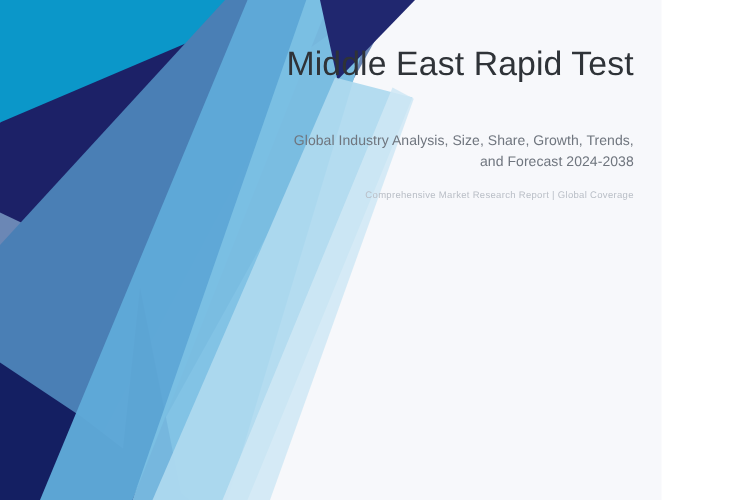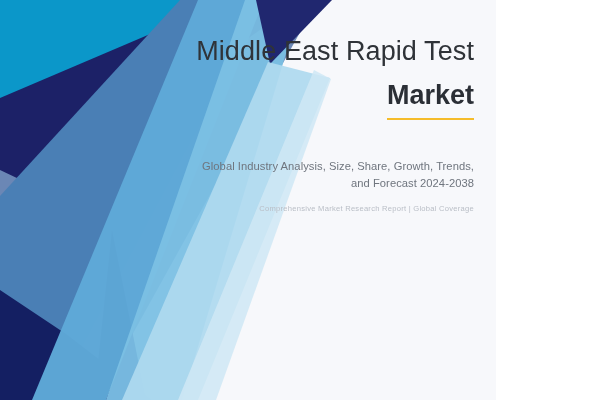--- a/index.html
+++ b/index.html
@@ -7,20 +7,21 @@
     padding: 0;
     background: #ffffff;
   }
   #cover {
     position: relative;
     width: 496px;
     height: 400px;
     overflow: hidden;
     background: #f7f8fb;
     font-family: "Liberation Sans", sans-serif;
+    padding-left: 33px;
   }
   #artwork {
     position: absolute;
     left: 0;
     top: 0;
     width: 600px;
     height: 400px;
   }
   #text-block {
     position: absolute;
@@ -93,20 +94,17 @@
 
     <polygon points="256,0 332,0 270,64" fill="#20276f"></polygon>
 
     <polygon points="268,62 330,78 198,400 122,400" fill="#aed9ef" opacity="0.93"></polygon>
 
     <polygon points="314,70 331,79 216,400 178,400" fill="#cfe7f4" opacity="0.85"></polygon>
   </svg>
 
   <div id="text-block">
     <div class="title-line1">Middle East Rapid Test</div>
-    <div class="title-line2-wrap">
-      <span class="title-line2">Market</span>
-    </div>
     <div class="subtitle">Global Industry Analysis, Size, Share, Growth, Trends, and Forecast 2024-2038</div>
     <div class="caption">Comprehensive Market Research Report | Global Coverage</div>
   </div>
 
 </div>
 
 </body></html>

